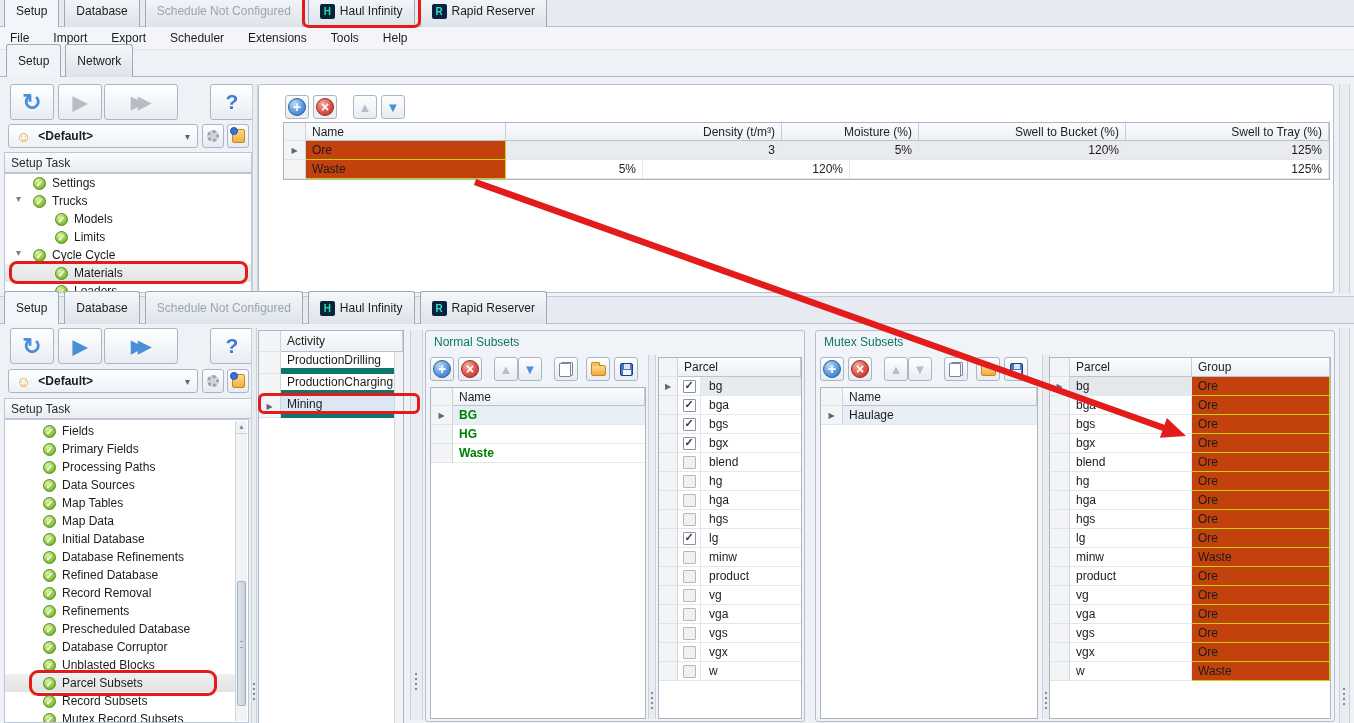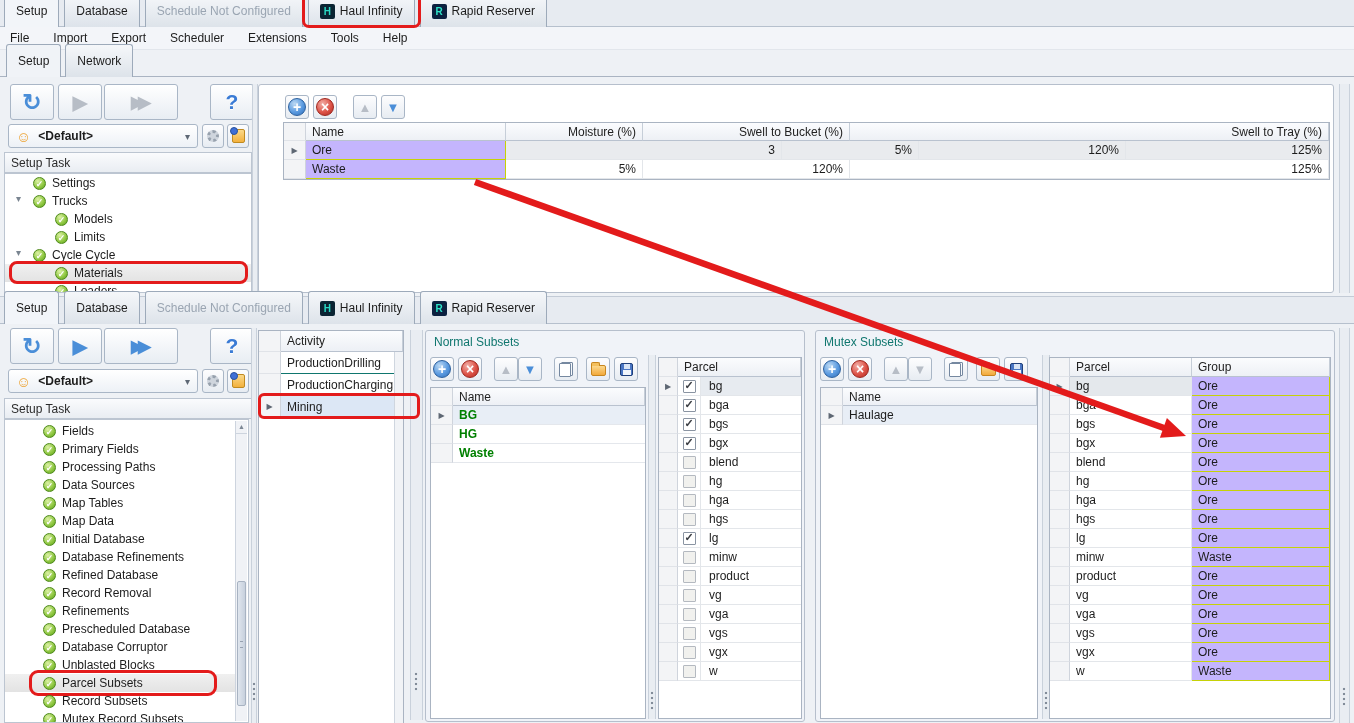--- a/index.html
+++ b/index.html
@@ -107,21 +107,21 @@
   .hcell{background:linear-gradient(#fbfcfe,#edf0f5);border-right:1px solid #c6ced8;
          border-bottom:1px solid #b9c2cf;padding:0 6px;display:flex;align-items:center;height:18px;color:#222}
   .hcell.num{justify-content:flex-end}
   .cell{border-right:1px solid #e3e6ea;border-bottom:1px solid #e3e6ea;padding:0 6px;
         display:flex;align-items:center;height:19px;overflow:hidden;white-space:nowrap}
   .cell.num{justify-content:flex-end}
   .mk{flex:0 0 22px;background:#f3f4f6;border-right:1px solid #cfd4dc;border-bottom:1px solid #e0e3e8;
       display:flex;align-items:center;justify-content:center;color:#5e6773;font-size:8px}
   .mk .tri{display:none}
   .selected .mk .tri{display:block}
-  .ylw{background:#c4b5fd;border-bottom-color:#c6d206;border-right-color:#c6d206}
+  .ylw{background:#c2410c;border-bottom-color:#c6d206;border-right-color:#c6d206}
   .trow.selected .cell:not(.ylw){background:#e9ebee}
   .greenbold{color:#008000;font-weight:bold}
 
   
   .cbcell{flex:0 0 23px;border-right:1px solid #e3e6ea;border-bottom:1px solid #e3e6ea;
           display:flex;align-items:center;justify-content:center;height:19px}
   .cb{width:13px;height:13px;border:1px solid #b4b9c0;background:#f1f1ee;position:relative;border-radius:1px}
   .checked .cb{background:#fff;border-color:#8a94a2}
   .checked .cb::after{content:"✓";position:absolute;left:1px;top:-2px;font-size:11px;color:#3c3f44;font-weight:bold}
 
@@ -133,21 +133,21 @@
   .scroll{position:absolute;right:1px;top:1px;bottom:1px;width:12px;background:#f0f2f6;border-left:1px solid #cdd4de}
   .scroll .up{position:absolute;top:0;left:0;right:0;height:13px;border-bottom:1px solid #cdd4de;
         color:#7c8794;font-size:7px;text-align:center;line-height:12px}
   .scroll .thumb{position:absolute;left:1px;right:1px;background:linear-gradient(90deg,#e0e6ee,#c7d0dd);
         border:1px solid #a8b3c2;border-radius:2px}
   .scroll .thumb::after{content:"";position:absolute;left:2px;right:2px;top:50%;margin-top:-3px;height:5px;
         border-top:1px solid #96a1b0;border-bottom:1px solid #96a1b0}
   .scrolltrack{position:absolute;background:#f1f3f6;border-left:1px solid #cfd6df}
 
   
-  .arow{position:relative;display:flex;height:22px;border-bottom:1px solid #0f766e}
+  .arow{position:relative;display:flex;height:22px;border-bottom:6px solid #0f766e}
   .arow .mk{height:22px}
   .arow .alabel{flex:1;display:flex;align-items:center;padding-left:6px}
   .arow.selected{background:#dce7f5}
   .arow.annotated::after{content:"";position:absolute;inset:-3px -17px -2px -1px;border:3px solid #e31b1b;
         border-radius:6px;pointer-events:none;z-index:25}
   .nrow{display:flex;height:19px;border-bottom:1px solid #e4e7ec}
   .nrow .alabel{flex:1;display:flex;align-items:center;padding-left:6px}
   .nrow.selected{background:#e8eef6}
   .prow{display:flex;height:19px}
   .prow .mk{height:19px}
@@ -309,20 +309,21 @@
         <span class="g gray up">▲</span>
         </div>
       <div class="sbtn" style="left:122px;top:10px">
         <span class="g blue down">▼</span>
         </div>
 
       <div class="dtable" style="left:24px;top:37px;width:1047px">
         <div class="hrow">
           <div class="mk" style="height:18px"></div>
           <div class="hcell" style="flex:0 0 200px">Name</div>
+          <div class="hcell num" style="flex:0 0 276px">Density (t/m³)</div>
           <div class="hcell num" style="flex:0 0 137px">Moisture (%)</div>
           <div class="hcell num" style="flex:0 0 207px">Swell to Bucket (%)</div>
           <div class="hcell num" style="flex:1">Swell to Tray (%)</div>
         </div>
         <div>
 
             <div class="trow selected">
               <div class="mk">
                 <span class="tri">▶</span>
               </div>

